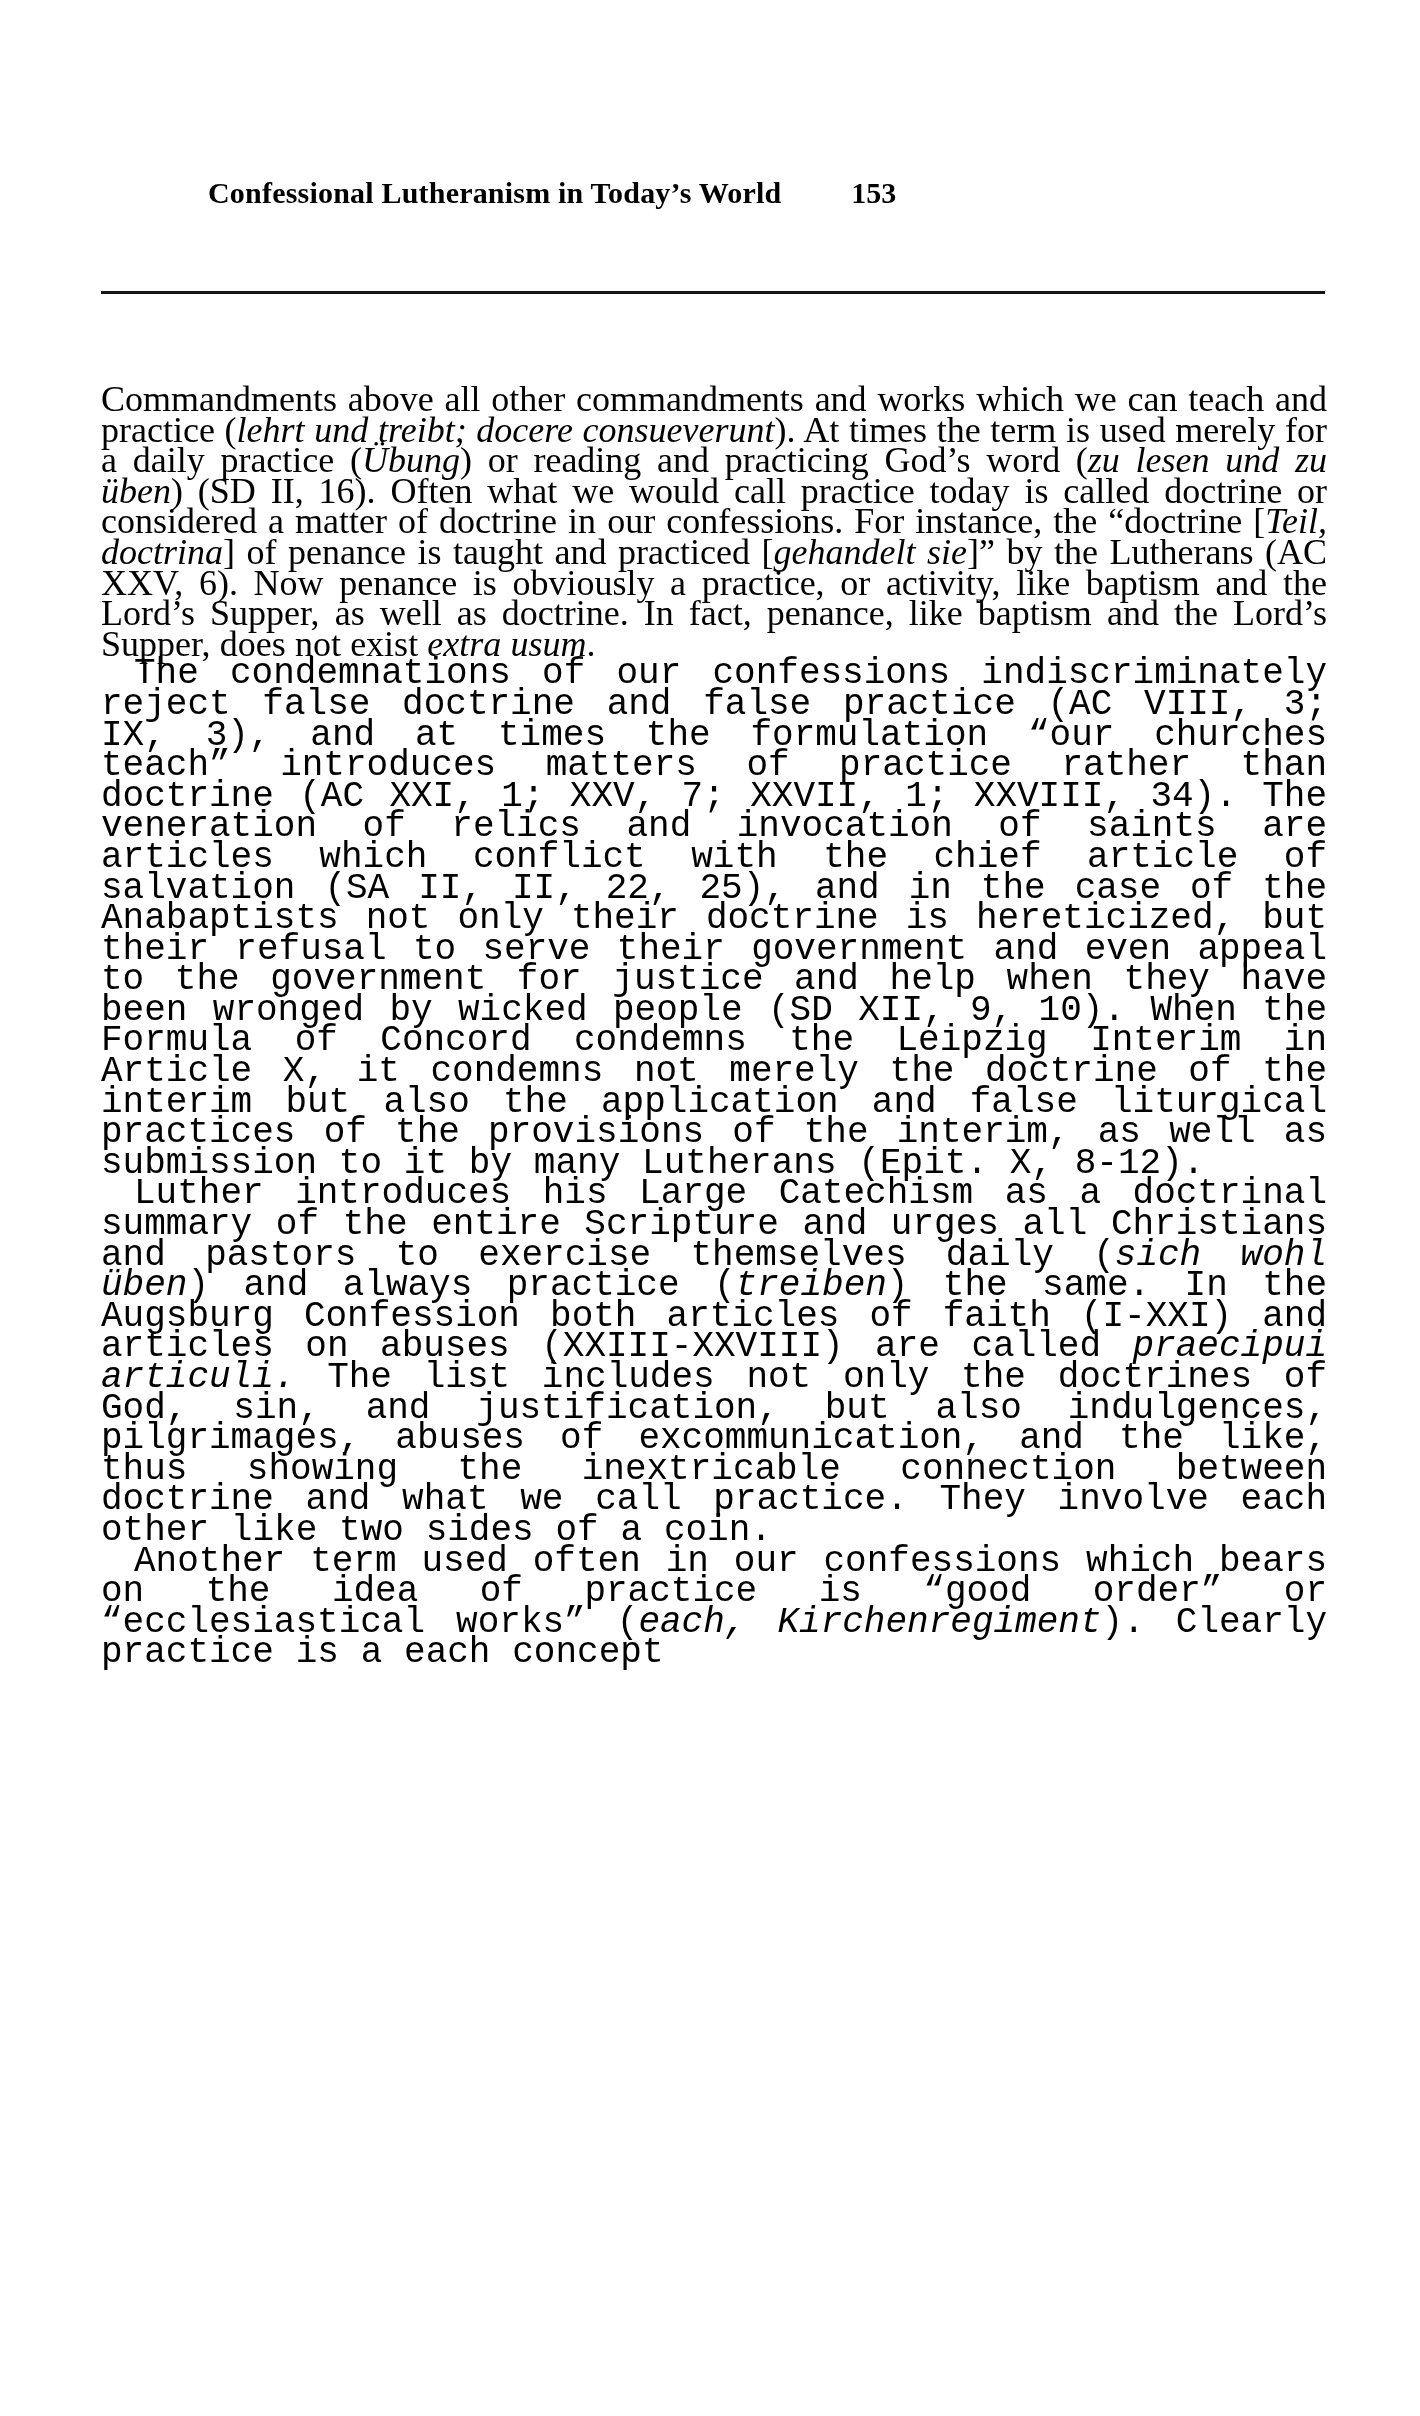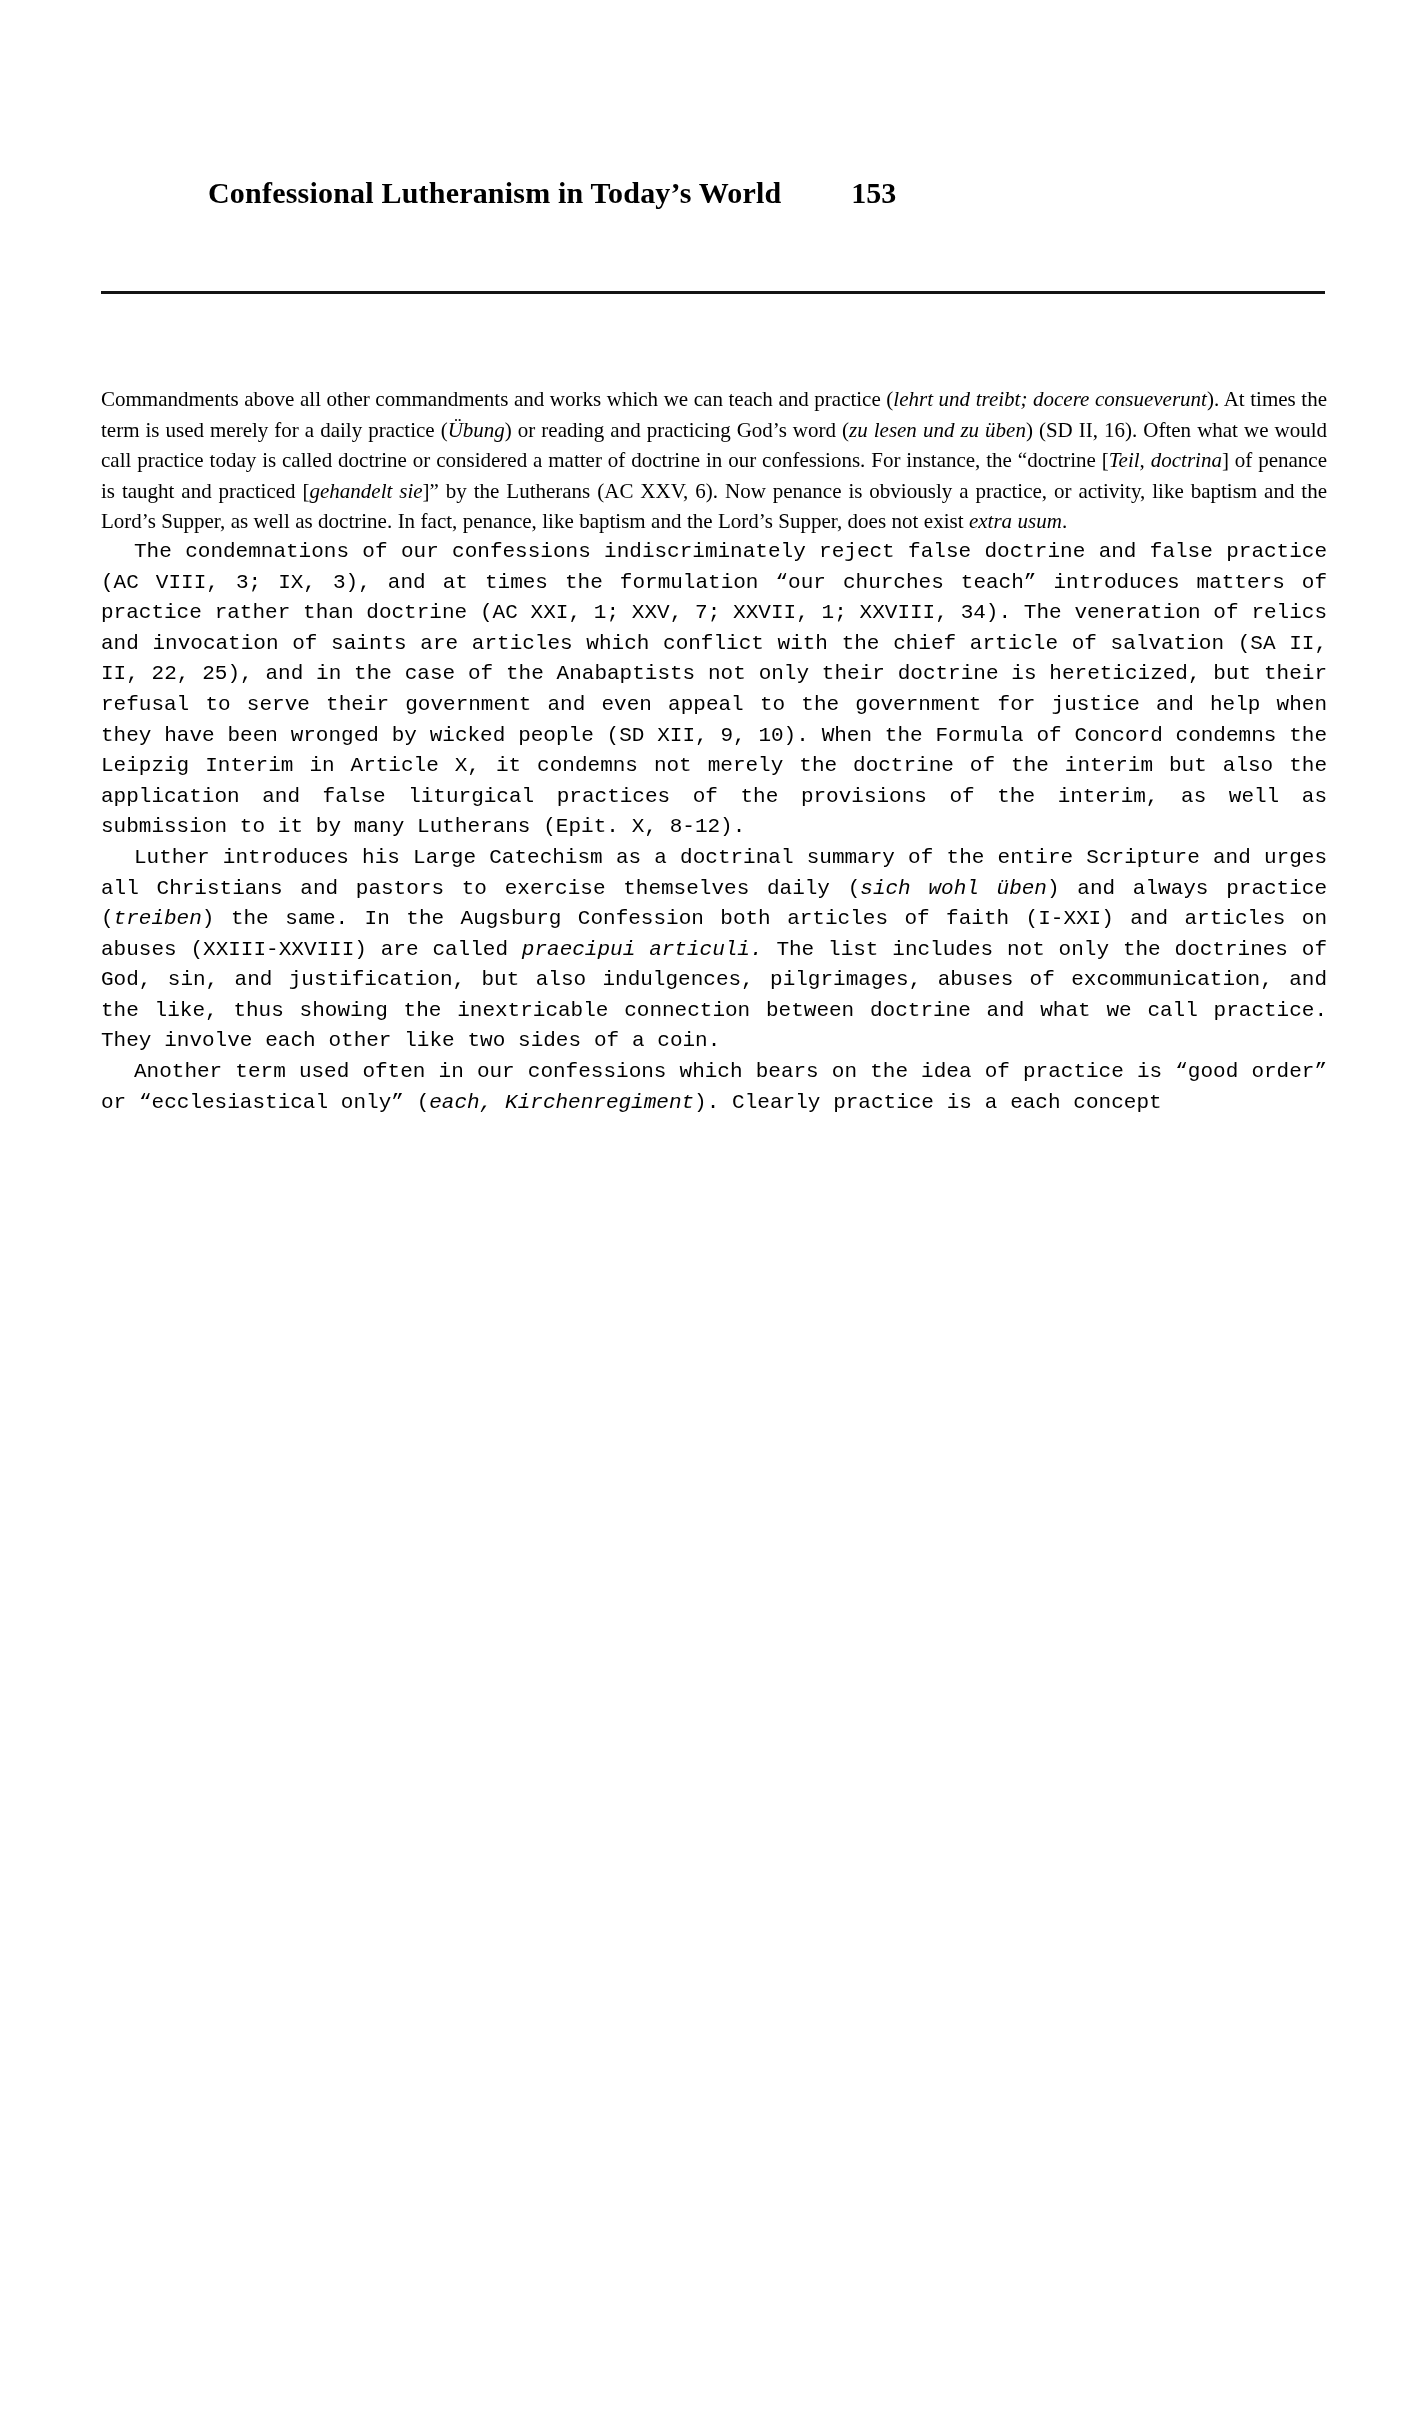--- a/index.html
+++ b/index.html
@@ -59,21 +59,21 @@
   
   .body-block {
     position: absolute;
     left: 101px;
     top: 356px;
     width: 1226px;
   }
 
   p.para {
     margin: 0;
-    font-size: 21px;
+    font-size: 36px;
     line-height: 30.6px;
     text-align: justify;
     text-justify: inter-word;
     text-indent: 0;
     word-spacing: 0.2px;
     -webkit-hyphens: none;
     hyphens: none;
   }
   p.para.indent {
     text-indent: 33px;
@@ -104,17 +104,17 @@
     <div class="running-title">Confessional Lutheranism in Today’s World</div>
     <div class="running-page">153</div>
   </div>
 
   <div class="head-rule"></div>
 
   <div class="body-block" id="body-block">
       <p class="para" id="para-1"><span>Commandments above all other commandments and works which we can teach and practice (</span><i>lehrt und treibt; docere consueverunt</i><span>). At times the term is used merely for a daily practice (</span><i>Übung</i><span>) or reading and practicing God’s word (</span><i>zu lesen und zu üben</i><span>) (SD II, 16). Often what we would call practice today is called doctrine or considered a matter of doctrine in our confessions. For instance, the “doctrine [</span><i>Teil, doctrina</i><span>] of penance is taught and practiced [</span><i>gehandelt sie</i><span>]” by the Lutherans (AC XXV, 6). Now penance is obviously a practice, or activity, like baptism and the Lord’s Supper, as well as doctrine. In fact, penance, like baptism and the Lord’s Supper, does not exist </span><i>extra usum</i><span>.</span></p>
       <p class="para indent" id="para-2"><span>The condemnations of our confessions indiscriminately reject false doctrine and false practice (AC VIII, 3; IX, 3), and at times the formulation “our churches teach” introduces matters of practice rather than doctrine (AC XXI, 1; XXV, 7; XXVII, 1; XXVIII, 34). The veneration of relics and invocation of saints are articles which conflict with the chief article of salvation (SA II, II, 22, 25), and in the case of the Anabaptists not only their doctrine is hereticized, but their refusal to serve their government and even appeal to the government for justice and help when they have been wronged by wicked people (SD XII, 9, 10). When the Formula of Concord condemns the Leipzig Interim in Article X, it condemns not merely the doctrine of the interim but also the application and false liturgical practices of the provisions of the interim, as well as submission to it by many Lutherans (Epit. X, 8-12).</span></p>
       <p class="para indent" id="para-3"><span>Luther introduces his Large Catechism as a doctrinal summary of the entire Scripture and urges all Christians and pastors to exercise themselves daily (</span><i>sich wohl üben</i><span>) and always practice (</span><i>treiben</i><span>) the same. In the Augsburg Confession both articles of faith (I-XXI) and articles on abuses (XXIII-XXVIII) are called </span><i>praecipui articuli.</i><span> The list includes not only the doctrines of God, sin, and justification, but also indulgences, pilgrimages, abuses of excommunication, and the like, thus showing the inextricable connection between doctrine and what we call practice. They involve each other like two sides of a coin.</span></p>
-      <p class="para indent" id="para-4"><span>Another term used often in our confessions which bears on the idea of practice is “good order” or “ecclesiastical only” (</span><i>each, Kirchenregiment</i><span>). Clearly practice is a each concept</span></p>
+      <p class="para indent" id="para-4"><span>Another term used often in our confessions which bears on the idea of practice is “good order” or “ecclesiastical works” (</span><i>each, Kirchenregiment</i><span>). Clearly practice is a each concept</span></p>
     </div>
 
   <div class="scan-tone"></div>
 </div>
 
 </body></html>

